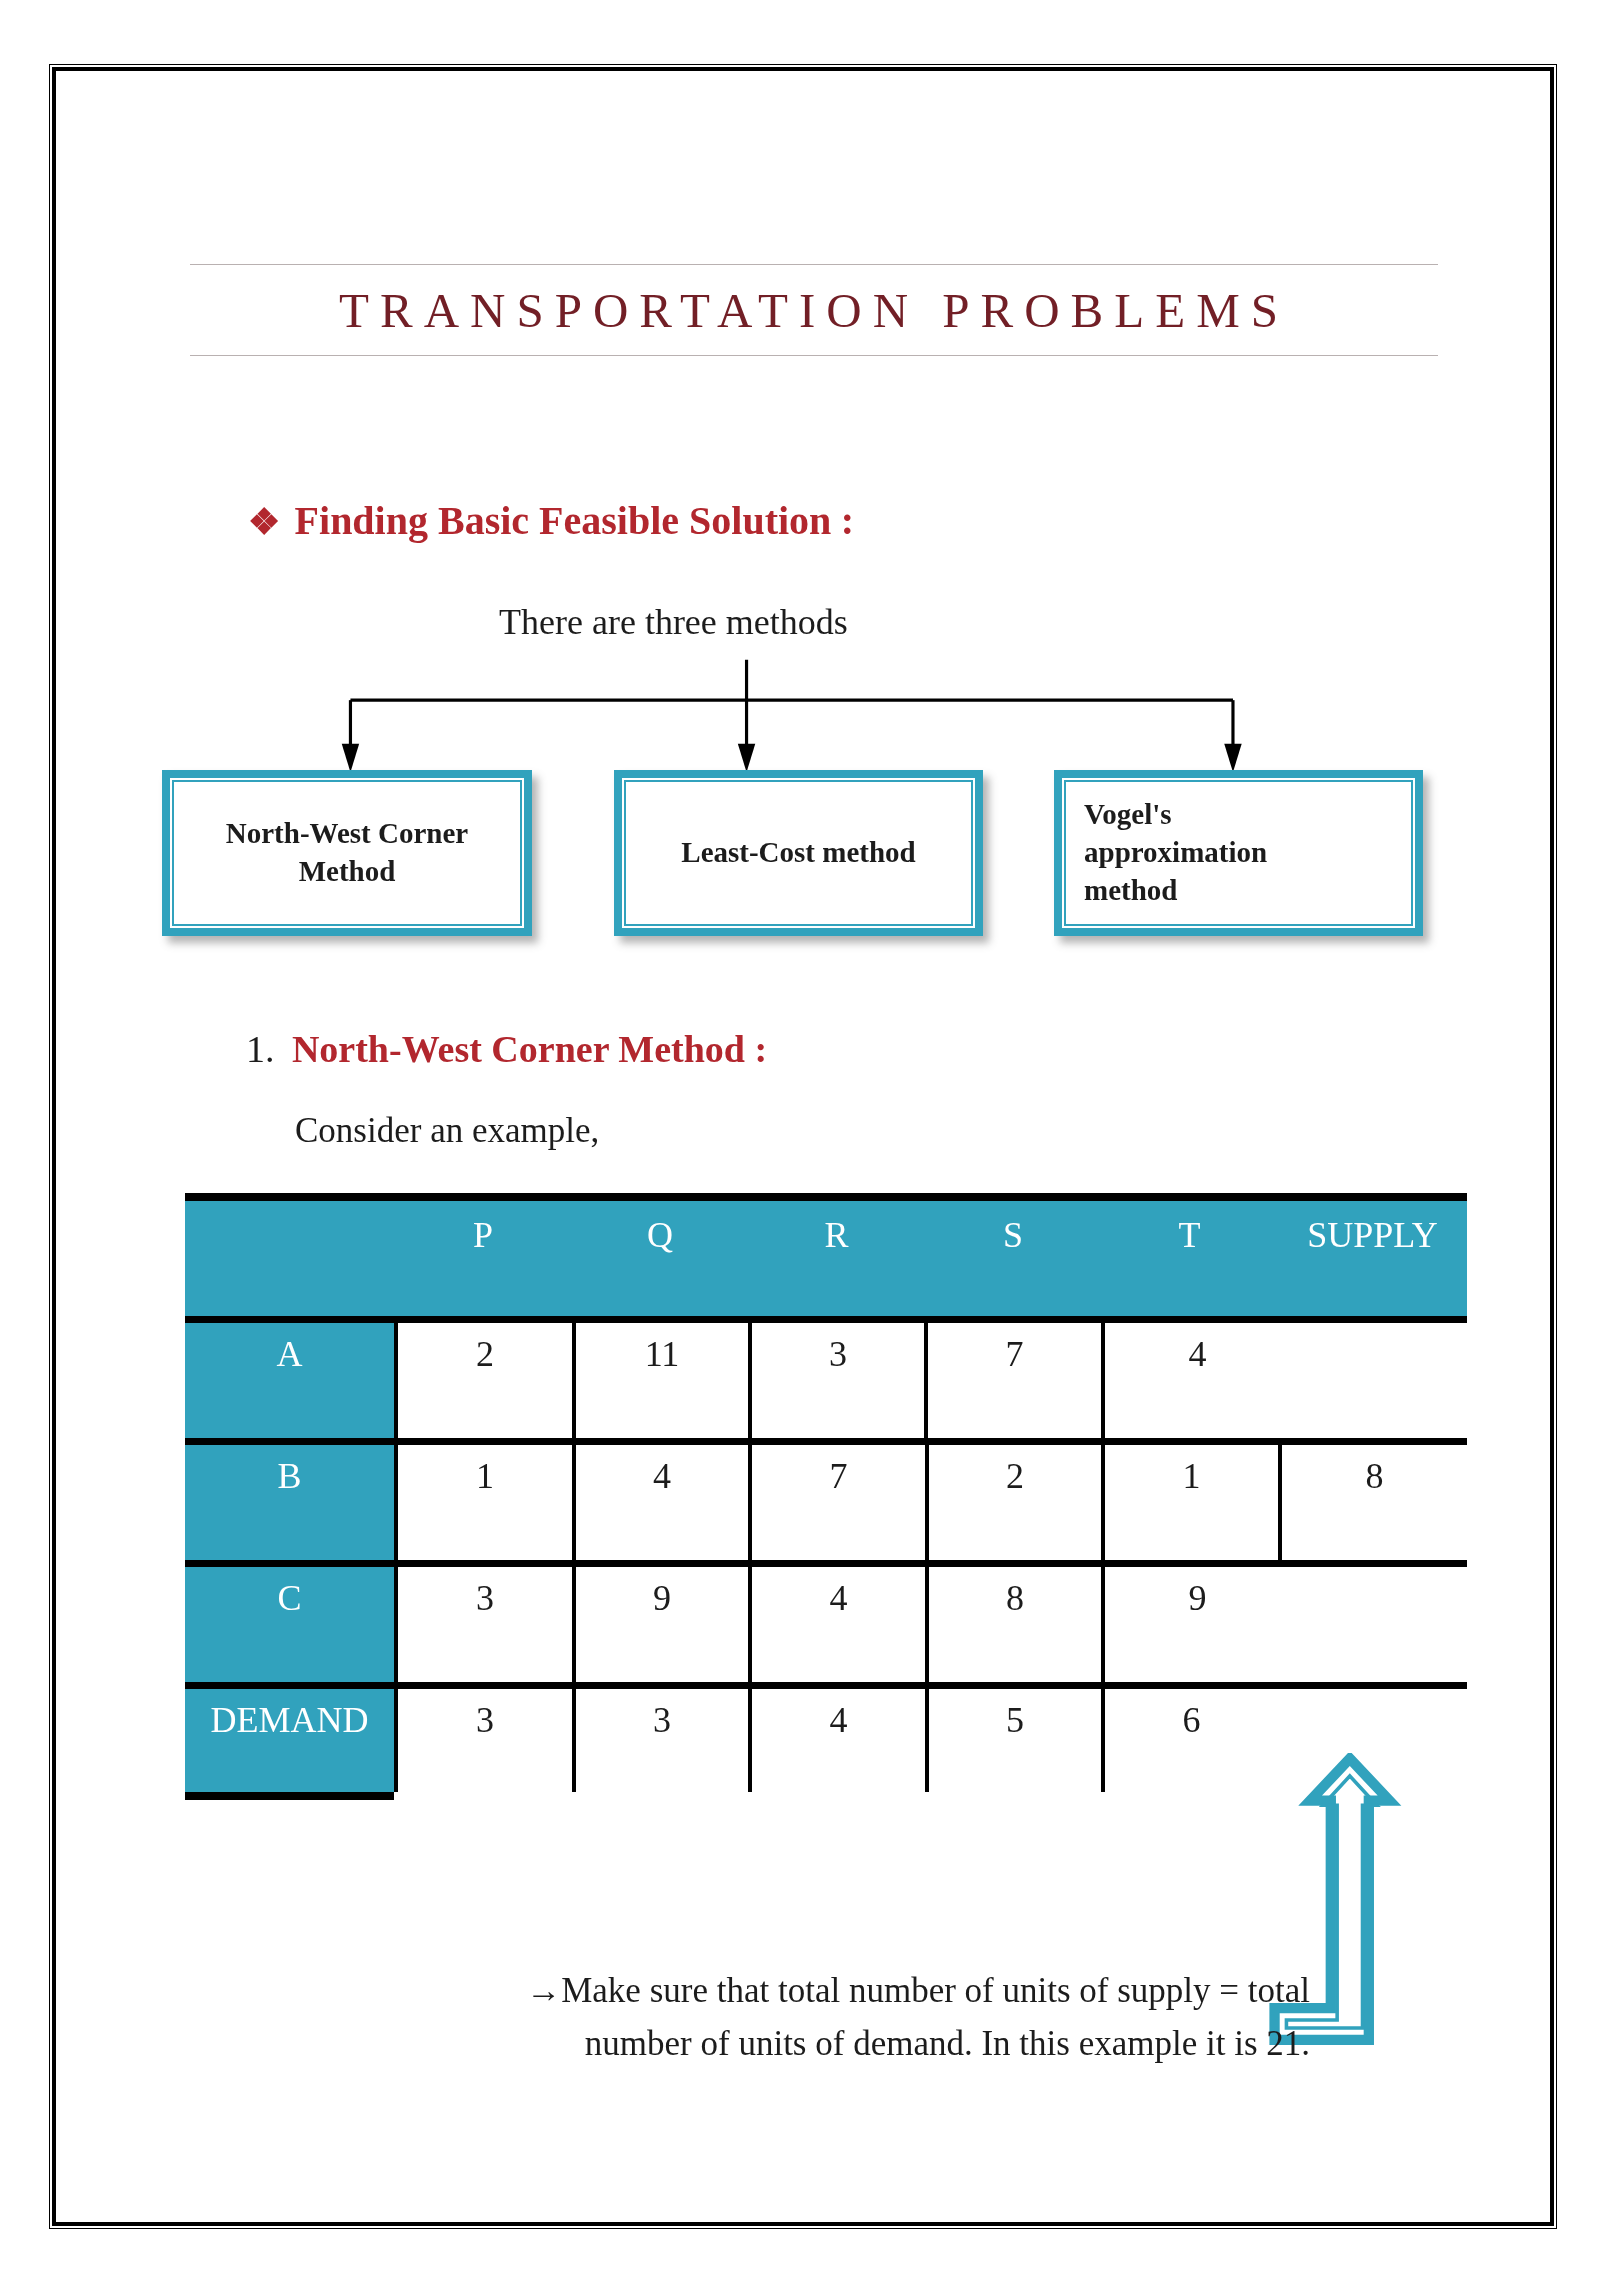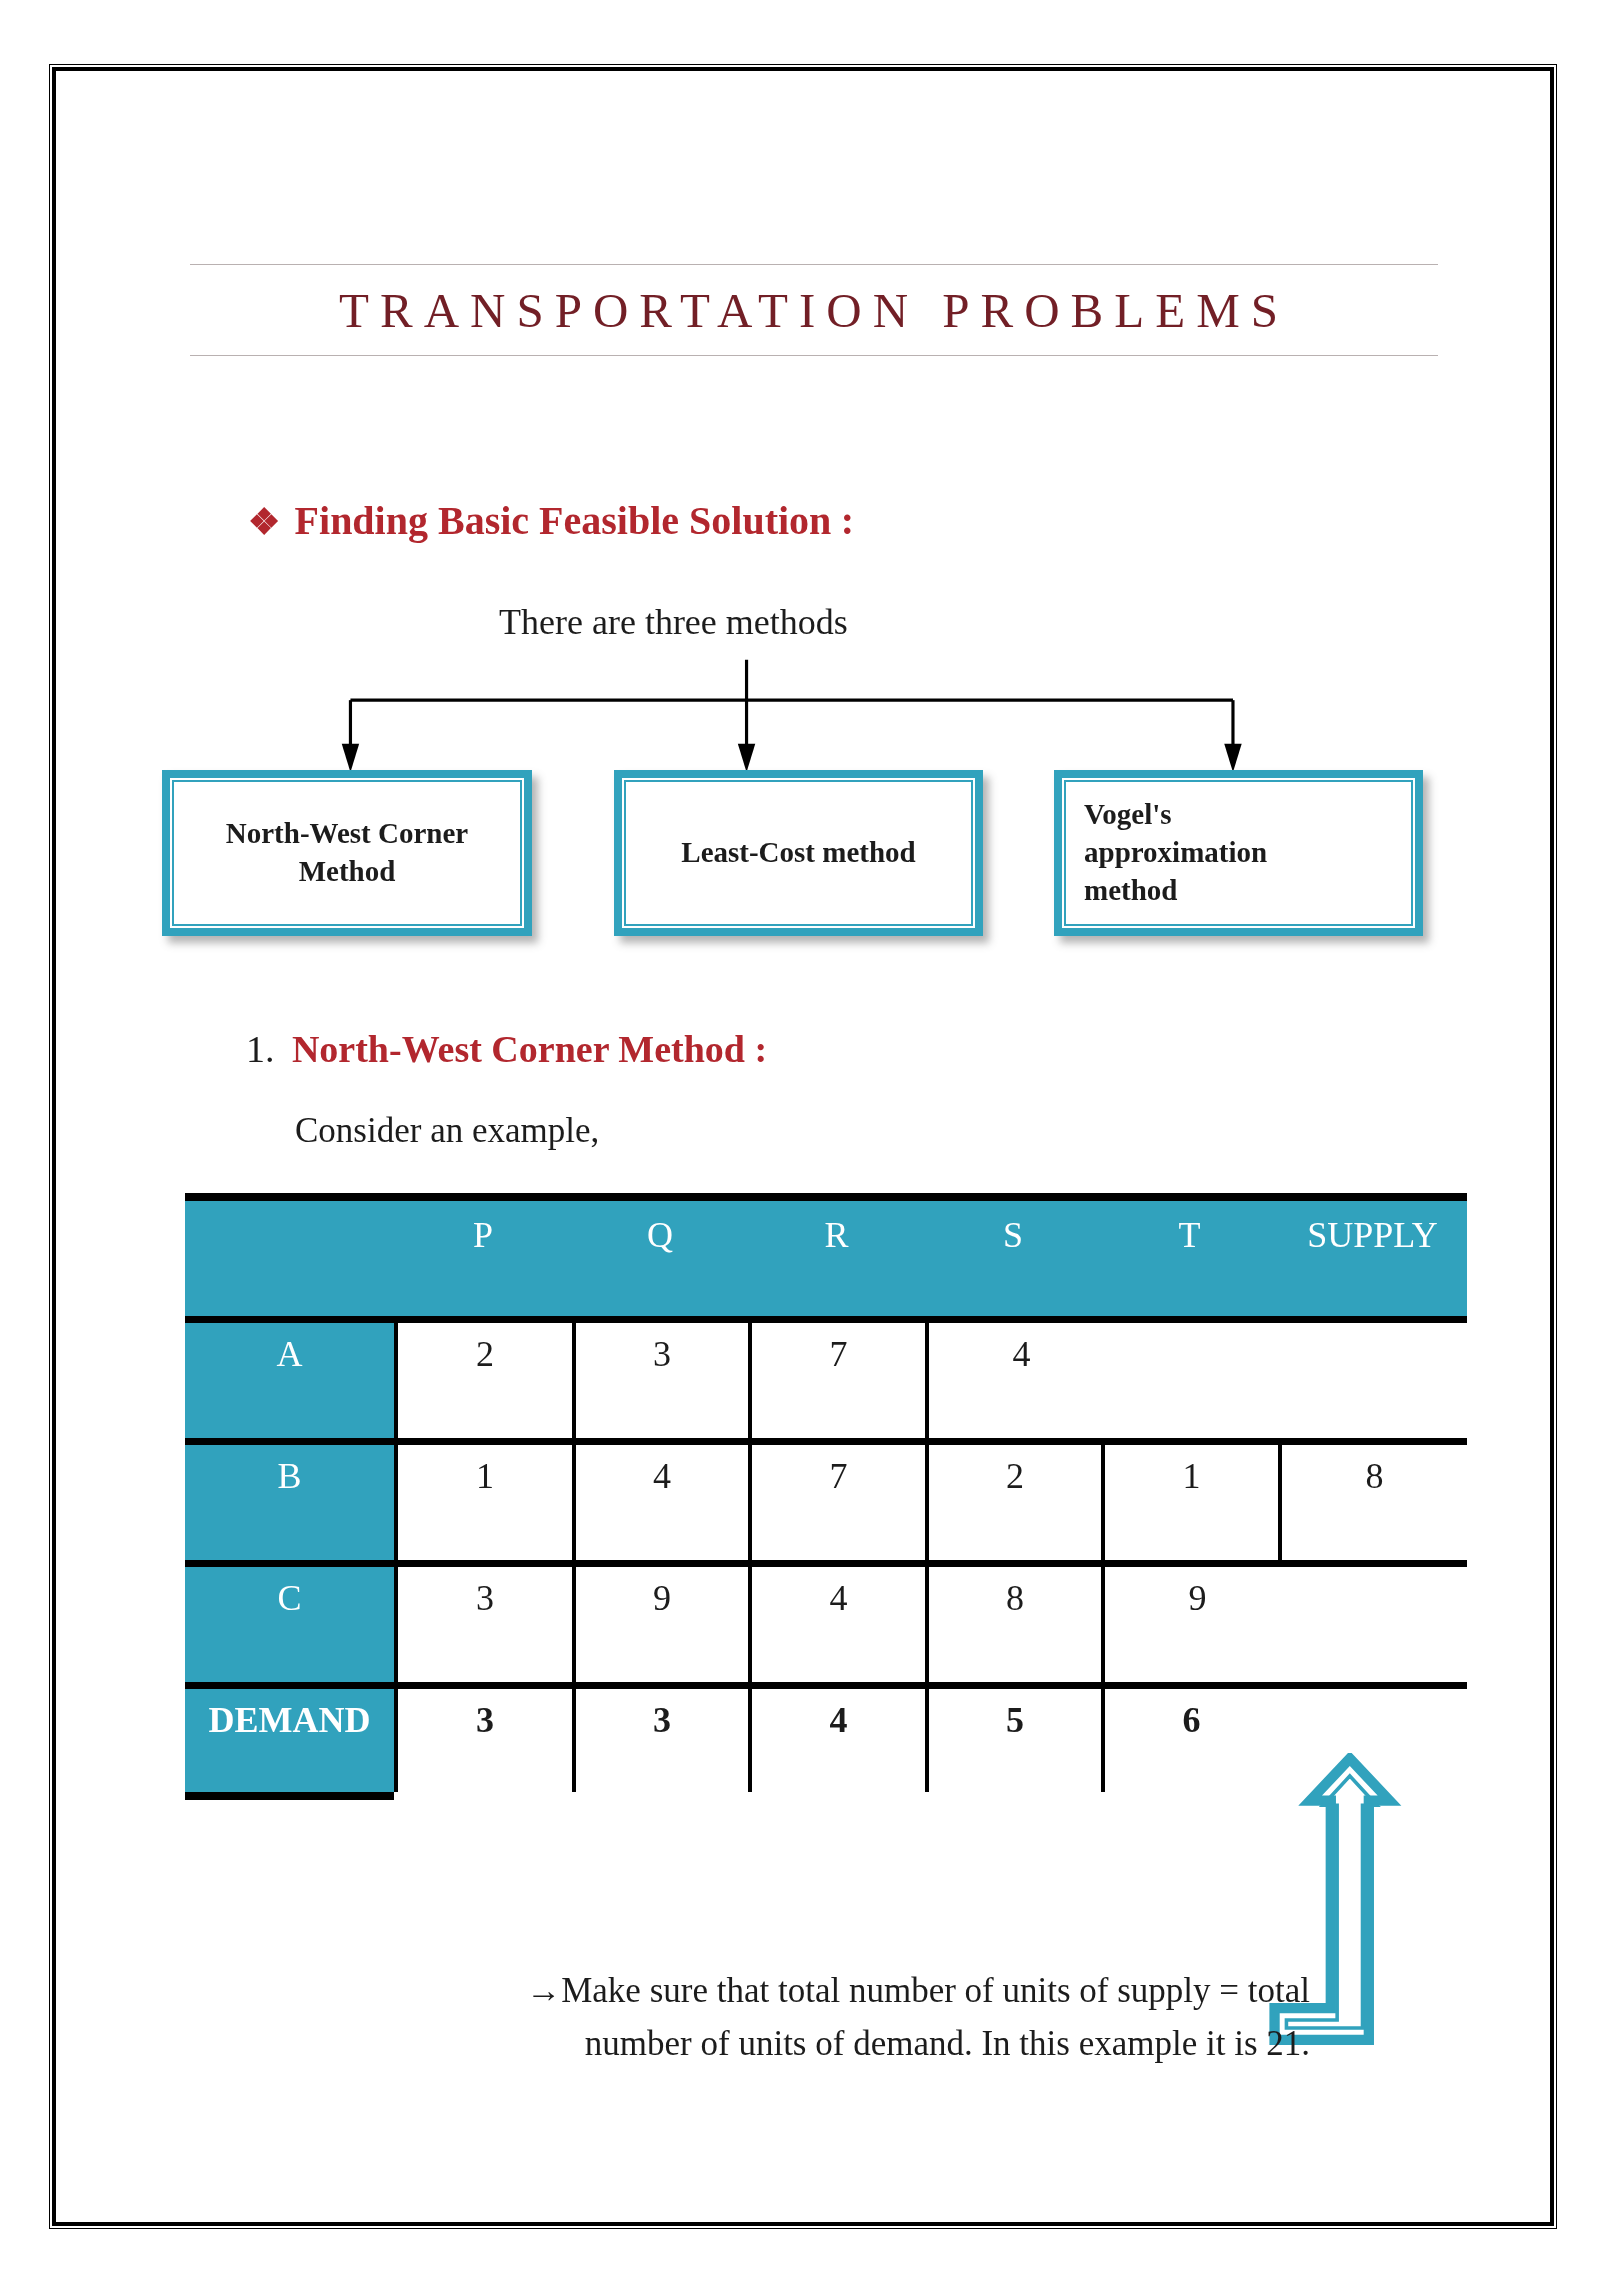--- a/index.html
+++ b/index.html
@@ -49,21 +49,21 @@
   .h-nwc .red{color:var(--red);font-weight:bold;}
   .h-nwc .colon{color:var(--red);font-weight:bold;margin-left:9.5px;}
   .lead-line{position:absolute;left:295px;top:1111px;font-size:35px;white-space:nowrap;}
   
   .tbl{position:absolute;left:185px;top:1193px;width:1282px;border-top:8px solid #000;}
   .trow{display:flex;box-sizing:border-box;}
   .trow > div{box-sizing:border-box;padding-top:9.5px;text-align:center;font-size:36px;}
   .hrow{height:122px;background:var(--teal);border-bottom:7.1px solid #000;}
   .hrow > div{color:#fff;padding-top:12.7px;}
   .drow{height:122px;border-bottom:7.1px solid #000;background:#fff;}
-  .drow-last{height:103px;border-bottom:none;font-weight:bold;}
+  .drow-last{height:103px;border-bottom:none;}
   .drow > div.vline{border-left:4px solid #000;}
   .lbl-cell{background:var(--teal);color:#fff;}
   .drow-last .lbl-cell{box-shadow:0 8px 0 #000;}
   .c0{width:209px;} .c1{width:178px;} .c2{width:176px;} .c3{width:177px;}
   .c4{width:176px;} .c5{width:177px;} .c6{width:189px;}
   
   .note{position:absolute;left:254px;top:1964px;width:1015px;font-size:35px;line-height:1.52;padding-left:41px;box-sizing:content-box;text-align:right;}
   .note .marker{display:inline-block;margin-left:-41px;width:41px;}
   .bent-arrow-svg{position:absolute;left:1264px;top:1753px;width:155px;height:309px;}
 </style>
@@ -117,20 +117,21 @@
     <div class="c2">Q</div>
     <div class="c3">R</div>
     <div class="c4">S</div>
     <div class="c5">T</div>
     <div class="c6">SUPPLY</div>
   </div>
 
   <div class="trow drow">
     <div class="c0 lbl-cell">A</div>
     <div class="c1 vline">2</div>
+    <div class="c2 vline">11</div>
     <div class="c4 vline">3</div>
     <div class="c5 vline">7</div>
     <div class="c6 vline">4</div>
   </div>
 
   <div class="trow drow">
     <div class="c0 lbl-cell">B</div>
     <div class="c1 vline">1</div>
     <div class="c2 vline">4</div>
     <div class="c3 vline">7</div>

